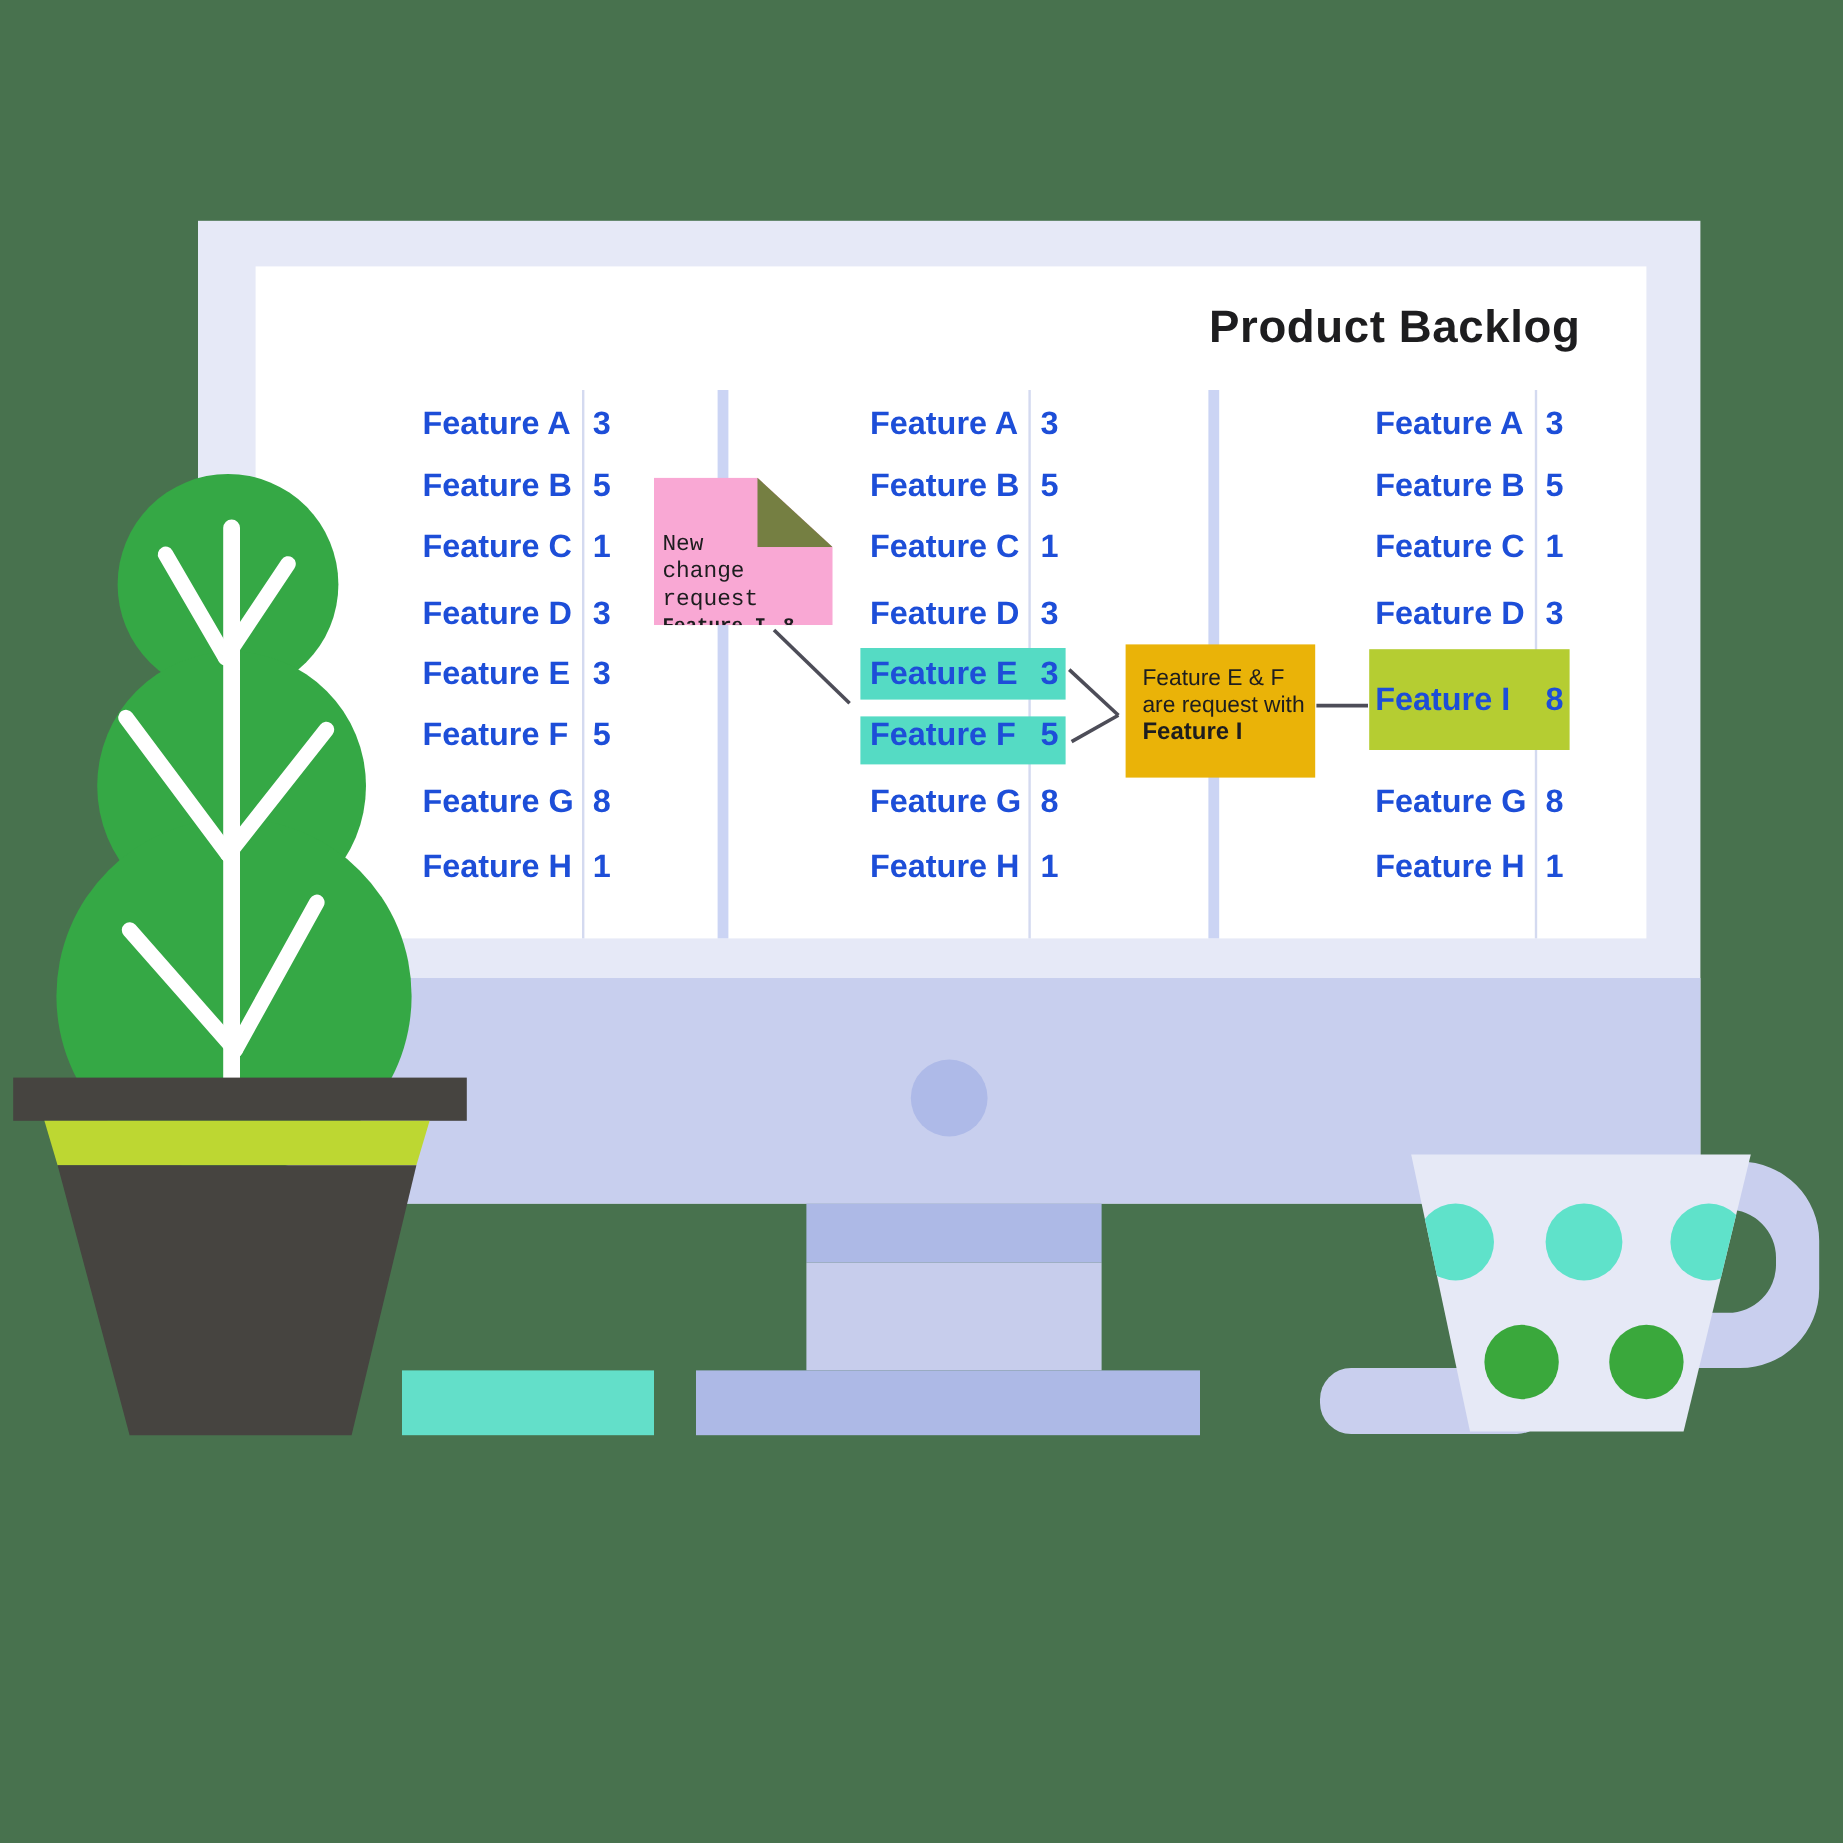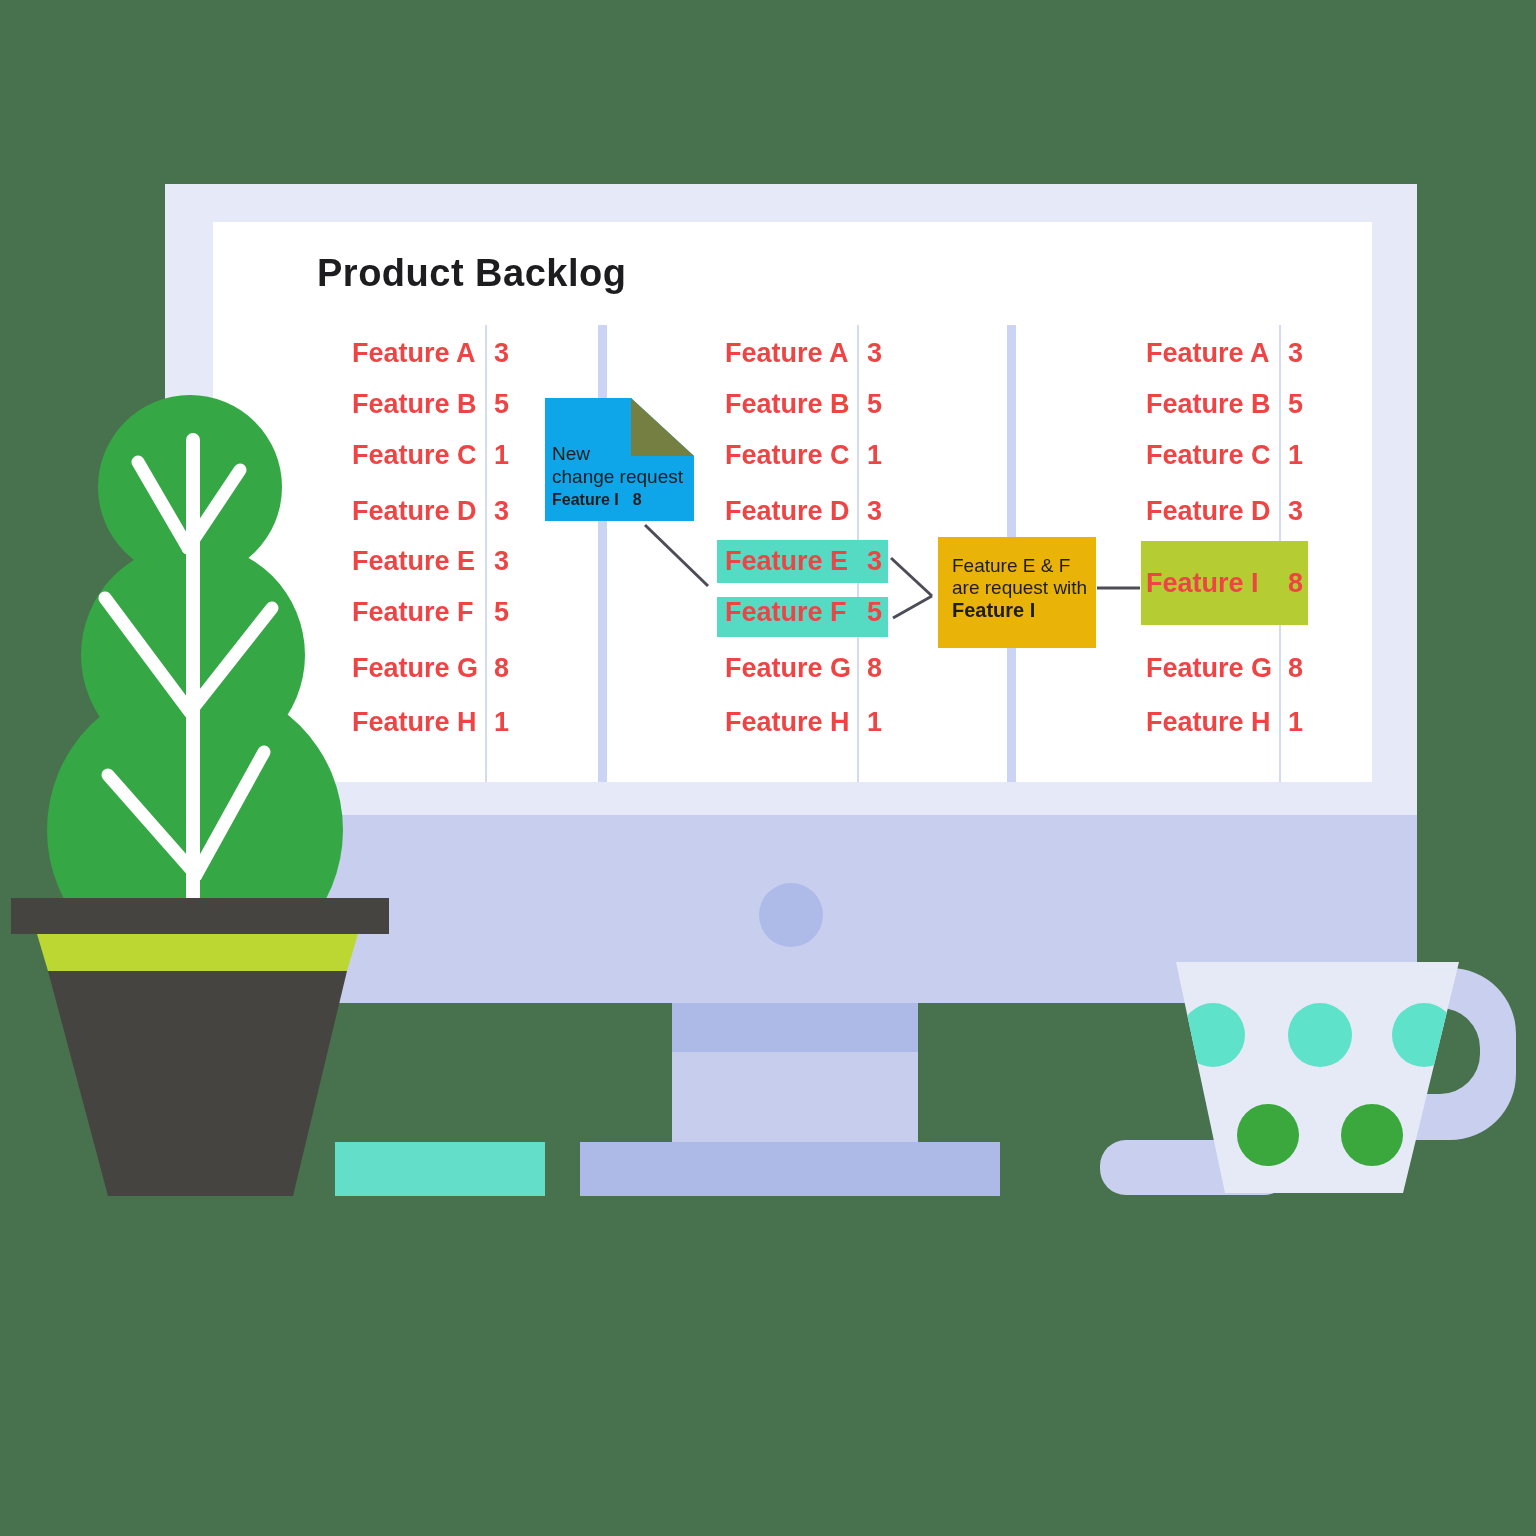--- a/index.html
+++ b/index.html
@@ -11,46 +11,46 @@
   
   .bezel   { left:165px; top:184px; width:1252px; height:819px; background:#e6e9f7; }
   .chin    { left:165px; top:815px; width:1252px; height:188px; background:#c8cfee; }
   .camera  { left:759px; top:883px; width:64px; height:64px; border-radius:50%; background:#aebae8; }
   .neck-bottom { left:672px; top:1052px; width:246px; height:90px; background:#c7cdec; }
   .neck-top    { left:672px; top:1003px; width:246px; height:49px; background:#adb9e6; }
   .base    { left:580px; top:1142px; width:420px; height:54px; background:#adb9e6; }
   .screen  { left:213px; top:222px; width:1159px; height:560px; background:#ffffff; }
 
   
-  .title { left:104px; top:30px; width:1000px; text-align:left;
+  .title { left:104px; top:30px; width:1000px; text-align:right;
            font-size:38px; font-weight:700; color:#1d1d1f; letter-spacing:0.5px; }
 
   .divider  { top:103px; height:457px; width:9px; background:#cbd4f4; }
   .divider.d1 { left:385px; } .divider.d2 { left:794px; }
   .sep { top:103px; height:457px; width:2px; background:#d4daf0; }
   .sep.s1 { left:272px; } .sep.s2 { left:644px; } .sep.s3 { left:1066px; }
 
   .row { position:absolute; width:280px; height:40px; line-height:40px;
-         font-size:27px; font-weight:600; color:#ef4444; white-space:nowrap; }
+         font-size:27px; font-weight:600; color:#1d4ed8; white-space:nowrap; }
   .row .val { position:absolute; left:142px; top:0; }
   .c1 { left:139px; } .c2 { left:512px; } .c3 { left:933px; }
   .rA { top:111px; } .rB { top:162px; } .rC { top:213px; } .rD { top:269px; }
   .rE { top:319px; } .rF { top:370px; } .rG { top:426px; } .rH { top:480px; }
   .rI { top:341px; }
 
   .hl { position:absolute; }
   .hl-e { left:504px; top:318px; width:171px; height:43px; background:#55dbc4; }
   .hl-f { left:504px; top:375px; width:171px; height:40px; background:#55dbc4; }
   .hl-i { left:928px; top:319px; width:167px; height:84px; background:#b5cd32; }
 
   .connectors { left:0; top:0; width:1159px; height:560px; }
 
-  .sticky-note { left:332px; top:176px; width:149px; height:123px; background:#0ea5e9;
+  .sticky-note { left:332px; top:176px; width:149px; height:123px; background:#f9a8d4;
                  clip-path:polygon(0 0, calc(100% - 63px) 0, 100% 58px, 100% 100%, 0 100%);
-                 padding:44px 4px 0 7px; font-size:19px; font-weight:500; color:#1d1d1f; line-height:23px; }
+                 padding:44px 4px 0 7px; font-size:19px; font-weight:500; color:#1d1d1f; line-height:23px;font-family:Liberation Mono, monospace; }
   .sticky-bold { margin-top:0; font-size:16px; font-weight:700; }
   .sticky-bold .pts { margin-left:14px; }
   .fold { left:418px; top:176px; width:63px; height:58px; background:#757f42;
           clip-path:polygon(0 0, 100% 100%, 0 100%); }
 
   .trade-note { left:725px; top:315px; width:158px; height:111px; background:#eab308;
                 padding:18px 0 0 14px; font-size:19px; font-weight:500; color:#1d1d1f; line-height:22px; }
   .trade-note .bold { font-weight:700; font-size:20px; }
 
   

